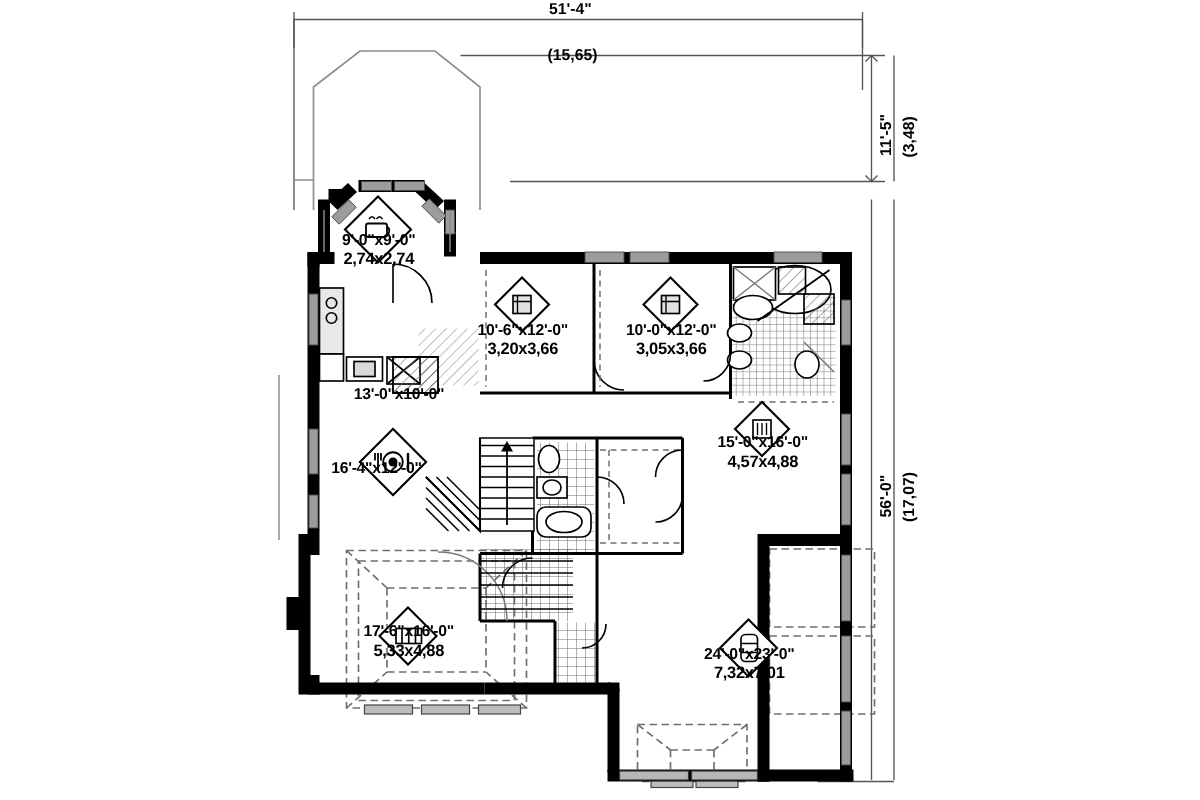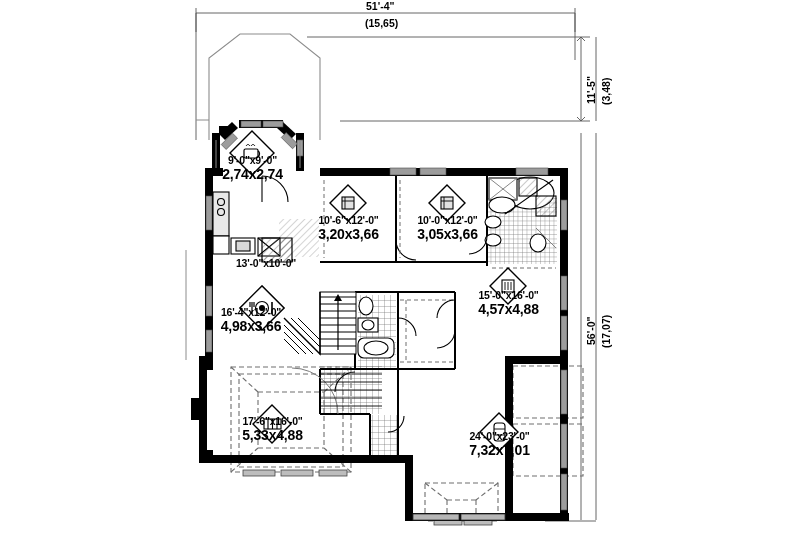--- a/index.html
+++ b/index.html
@@ -4,21 +4,21 @@
 <style>
   html,body{margin:0;padding:0;background:#ffffff;}
   body{width:800px;height:533px;overflow:hidden;
        font-family:"Liberation Sans",sans-serif;color:#000;}
   #plan{position:relative;width:800px;height:533px;background:#fff;}
   svg{position:absolute;left:0;top:0;}
   .lbl{position:absolute;text-align:center;font-weight:bold;
        font-family:"Liberation Sans",sans-serif;color:#000;
        line-height:1.12;white-space:nowrap;letter-spacing:-0.2px;}
   .lbl .l1{display:block;font-size:10.5px;}
-  .lbl .l2{display:block;font-size:14px;}
+  .lbl .l2{display:block;font-size:11px;}
   .dim{position:absolute;font-weight:bold;font-size:10.5px;
        font-family:"Liberation Sans",sans-serif;color:#000;white-space:nowrap;}
   .vert{transform:rotate(-90deg);transform-origin:0 0;}
 </style>
 </head>
 <body>
 
 <div id="plan">
 
 <svg width="800" height="533" viewBox="0 0 800 533">
@@ -360,21 +360,21 @@
   <g stroke="#000" stroke-width="0.9" fill="none">
     <line x1="320" y1="374" x2="382" y2="374"></line>
     <line x1="320" y1="382" x2="382" y2="382"></line>
     <line x1="320" y1="390" x2="382" y2="390"></line>
     <line x1="320" y1="398" x2="382" y2="398"></line>
     <line x1="320" y1="406" x2="382" y2="406"></line>
   </g>
 </svg>
 
 <div class="dim" style="left:366px;top:0px;">51'-4"</div>
-<div class="dim" style="left:365px;top:17px;">(15,65)</div>
+<div class="dim" style="left:365px;top:31px;">(15,65)</div>
 
 <div class="dim vert" style="left:585px;top:104px;">11'-5"</div>
 <div class="dim vert" style="left:600px;top:105px;">(3,48)</div>
 
 <div class="dim vert" style="left:585px;top:345px;">56'-0"</div>
 <div class="dim vert" style="left:600px;top:348px;">(17,07)</div>
 
 <div class="lbl" style="left:180px;top:155px;width:145px;">
   <span class="l1">9'-0"x9'-0"</span>
   <span class="l2">2,74x2,74</span>
@@ -389,21 +389,20 @@
   <span class="l1">10'-0"x12'-0"</span>
   <span class="l2">3,05x3,66</span>
 </div>
 
 <div class="lbl" style="left:190px;top:258px;width:152px;">
   <span class="l1">13'-0"x10'-0"</span>
 </div>
 
 <div class="lbl" style="left:175px;top:307px;width:152px;">
   <span class="l1">16'-4"x12'-0"</span>
-  <span class="l2">4,98x3,66</span>
 </div>
 
 <div class="lbl" style="left:436px;top:290px;width:145px;">
   <span class="l1">15'-0"x16'-0"</span>
   <span class="l2">4,57x4,88</span>
 </div>
 
 <div class="lbl" style="left:200px;top:416px;width:145px;">
   <span class="l1">17'-6"x16'-0"</span>
   <span class="l2">5,33x4,88</span>

